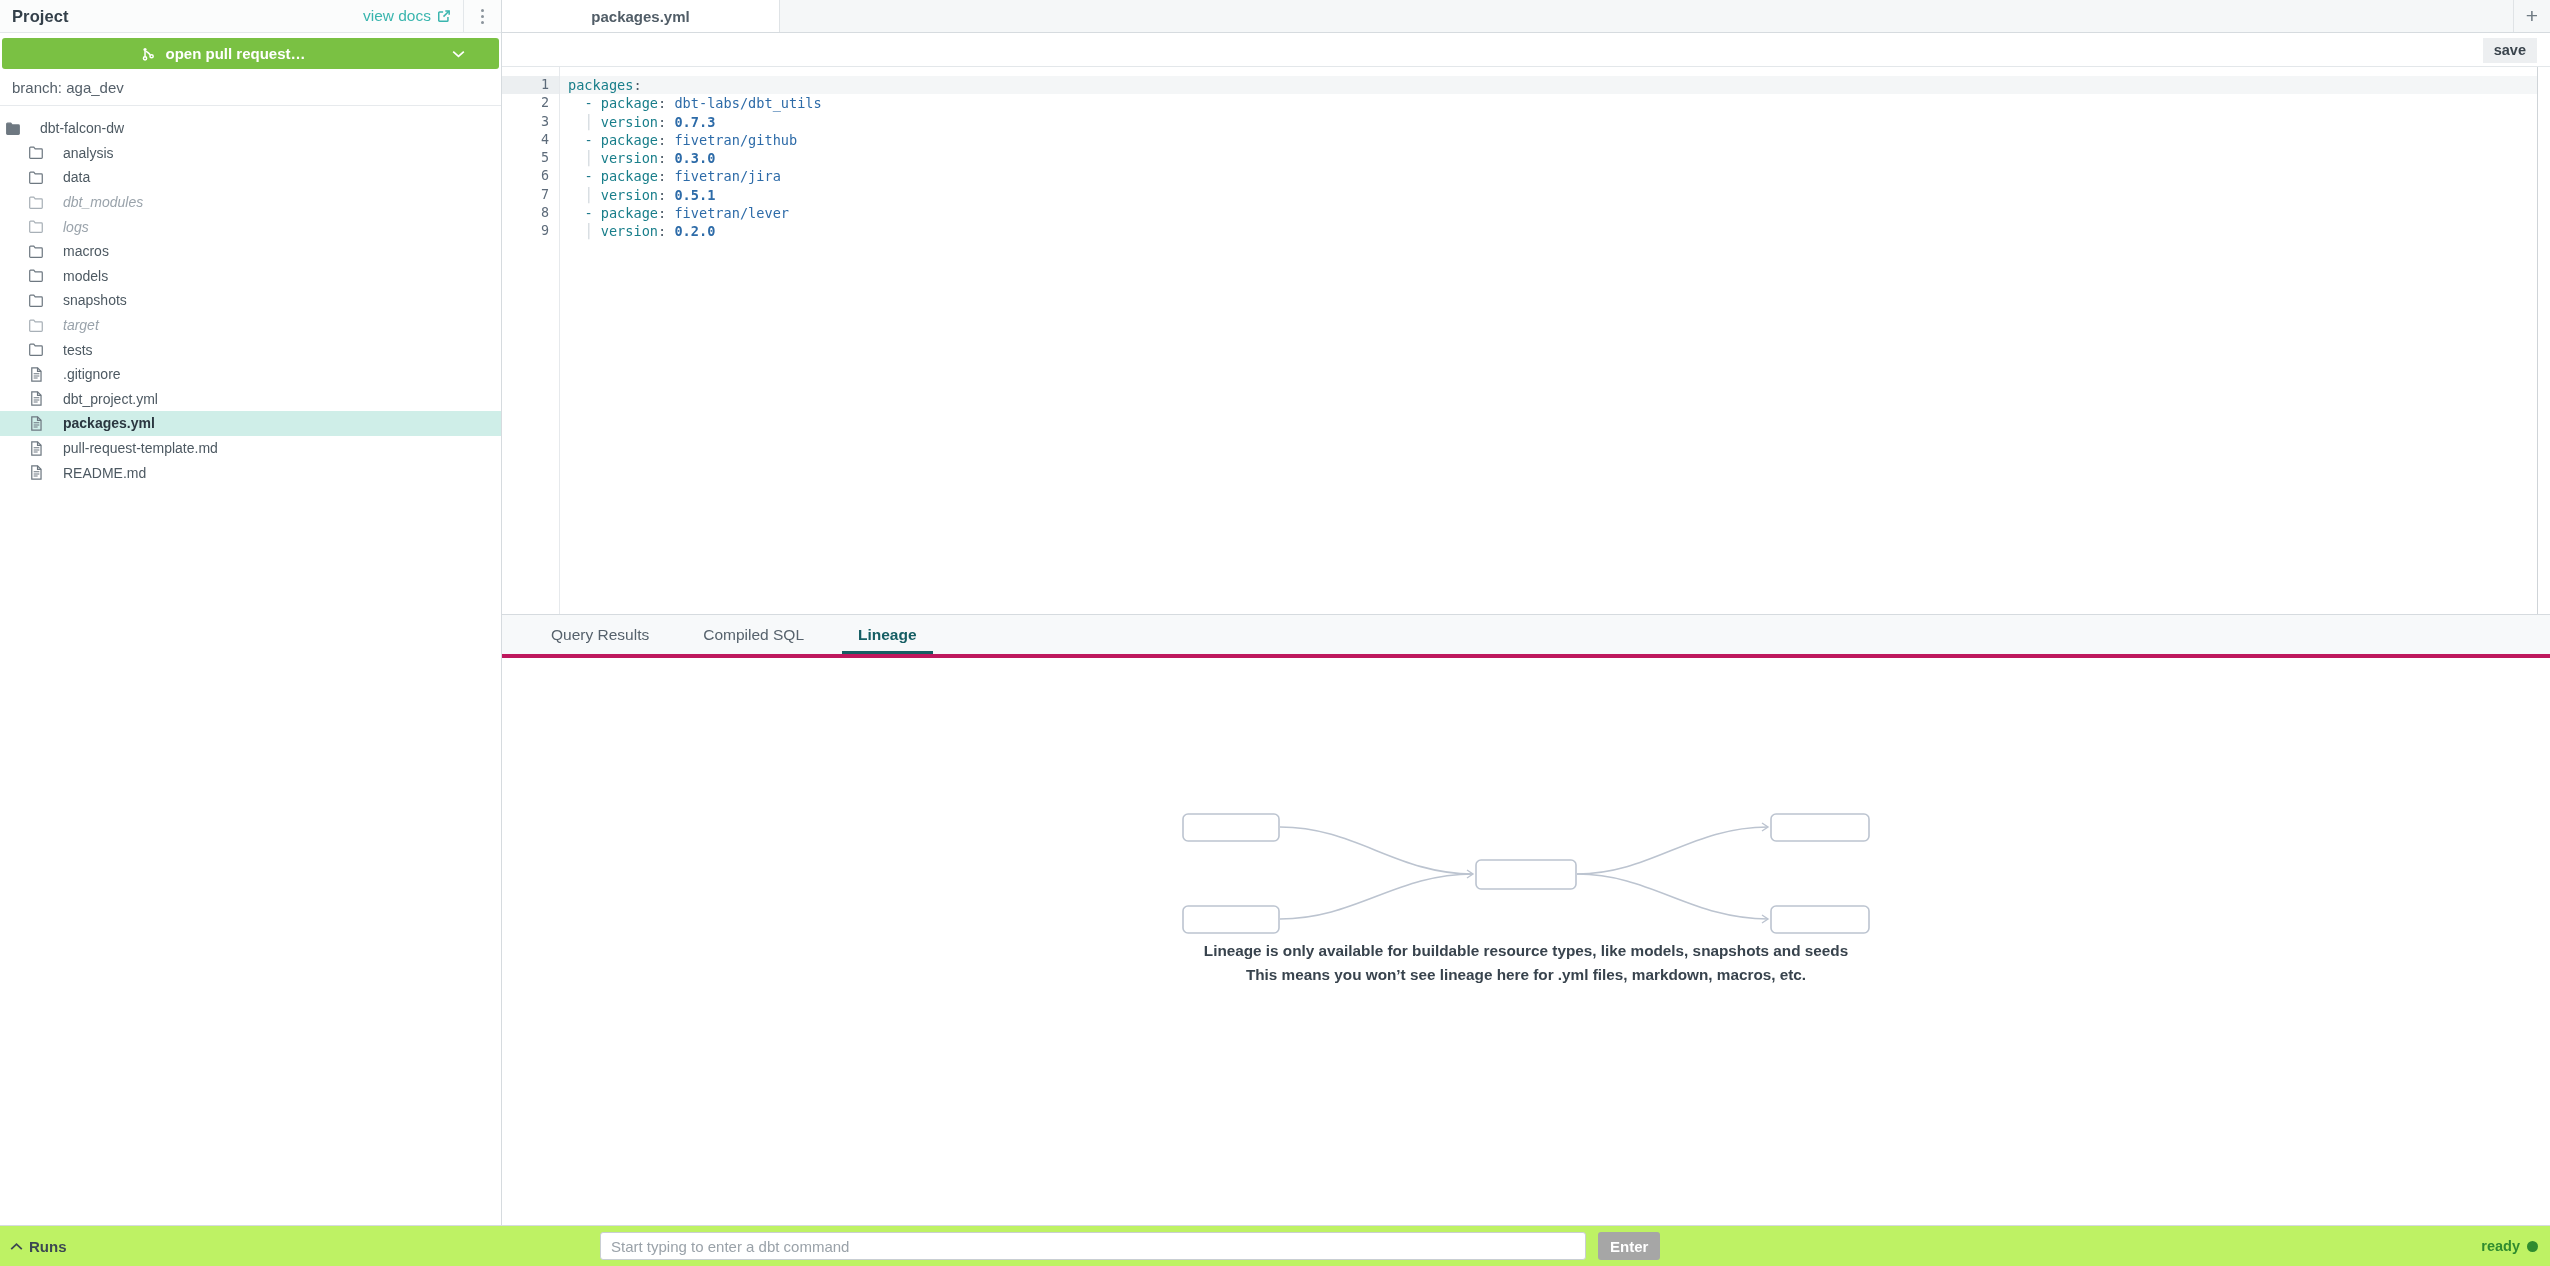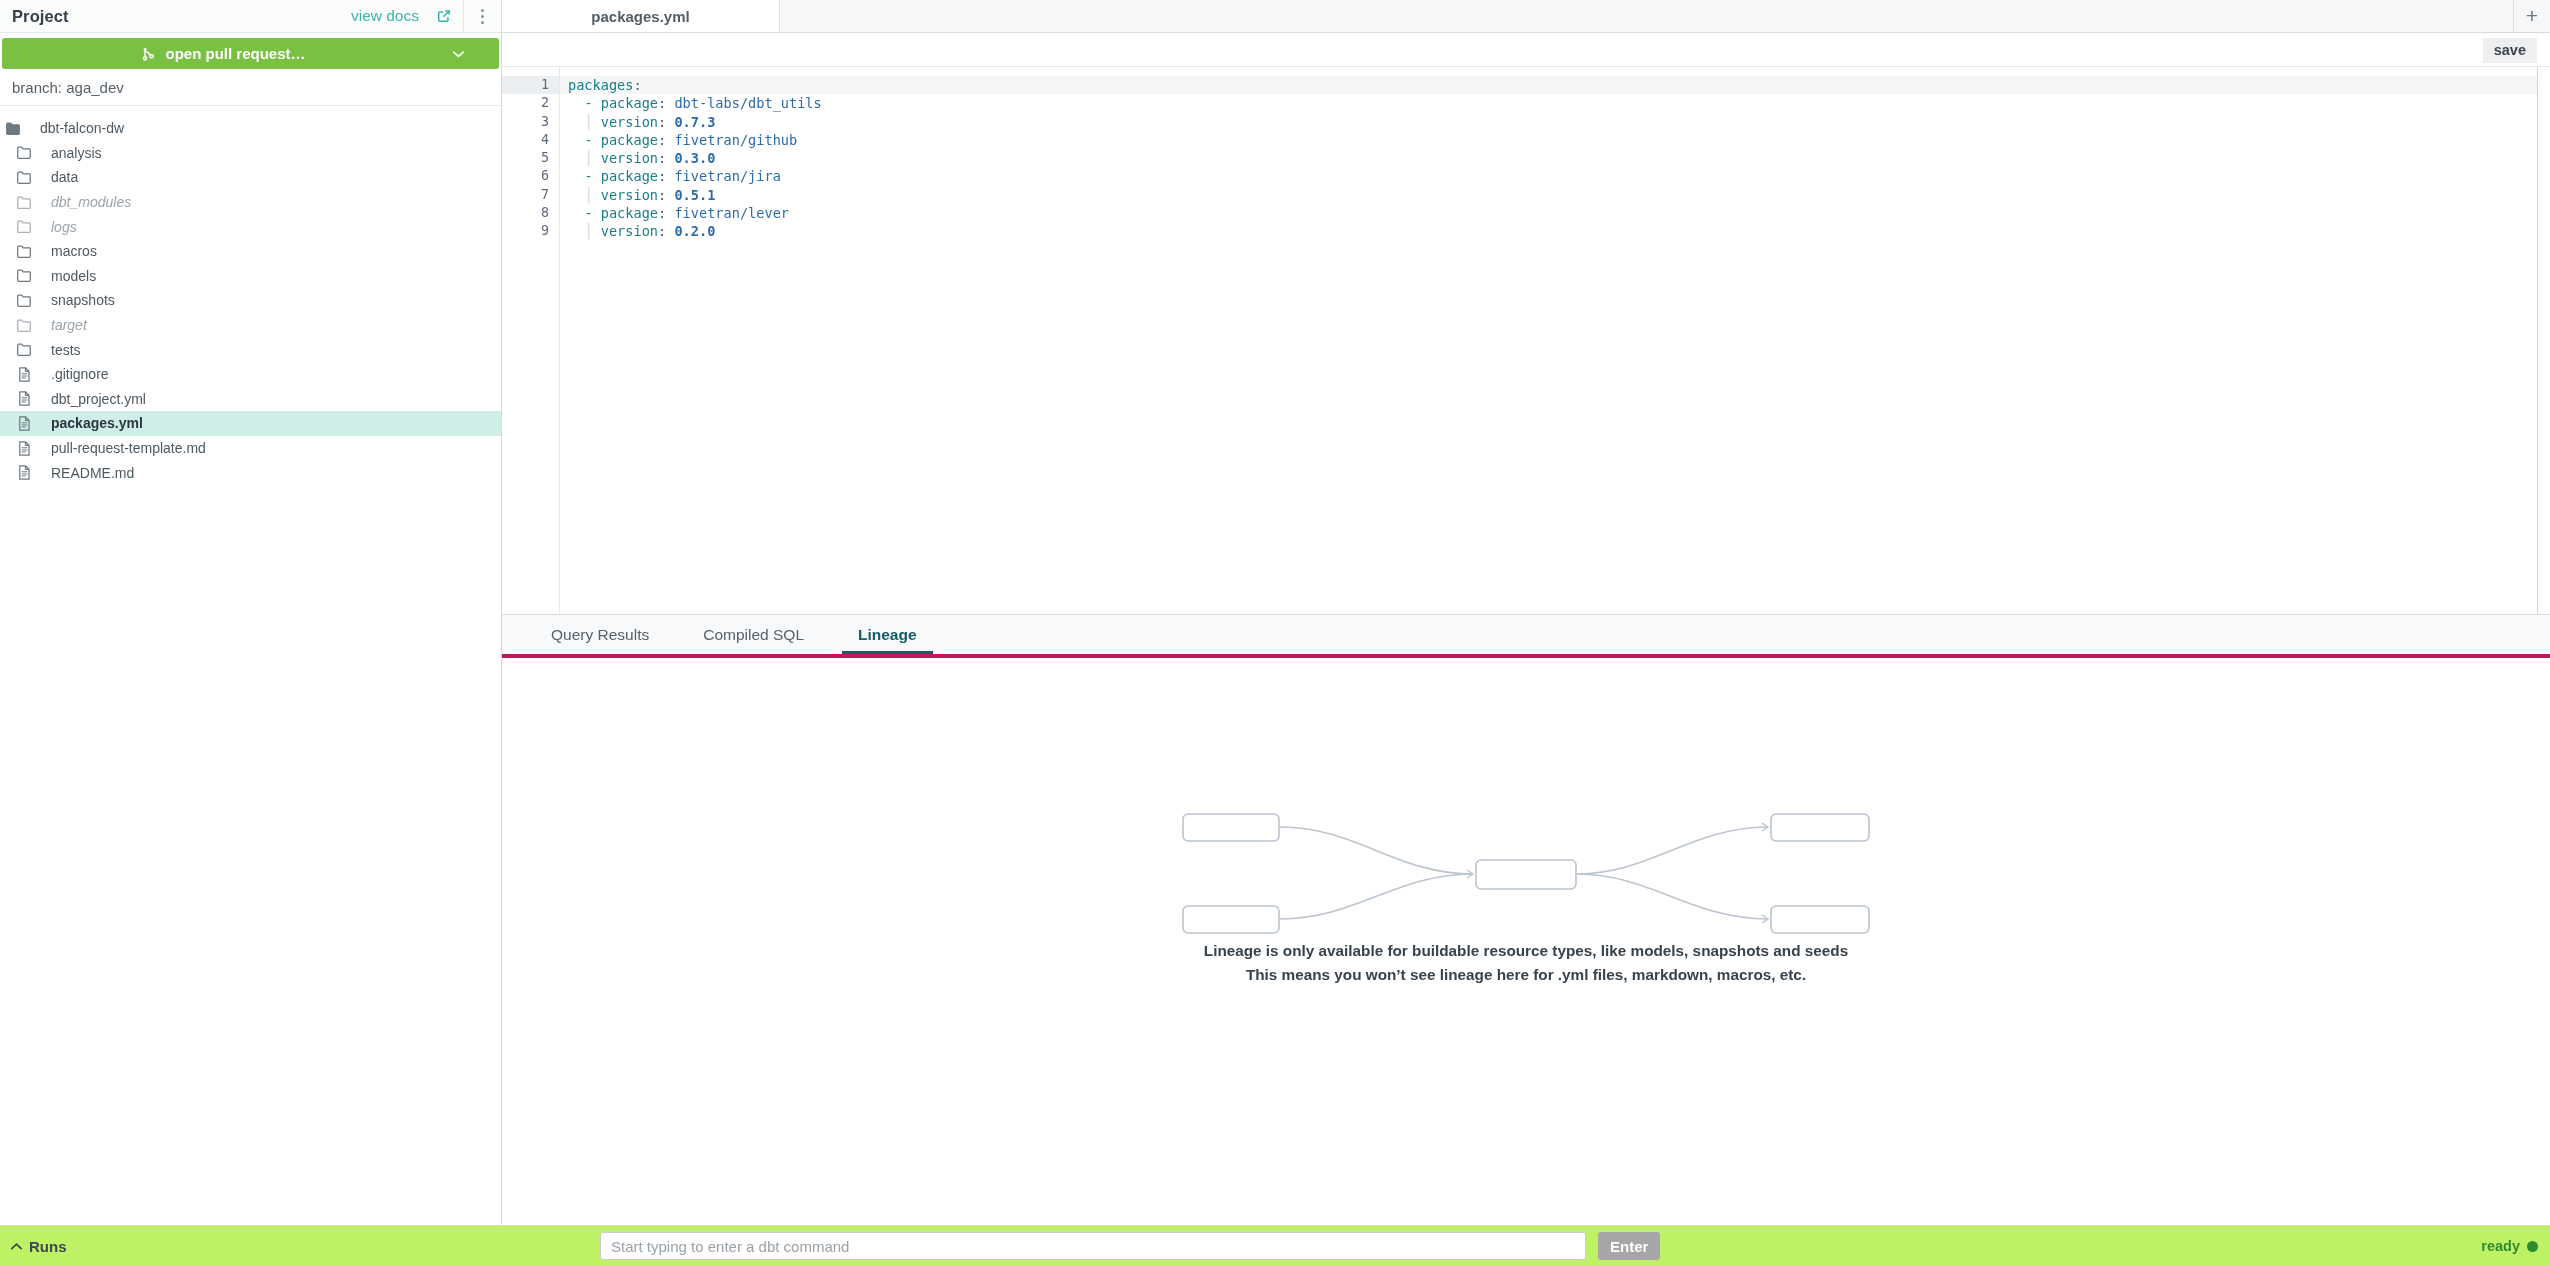--- a/index.html
+++ b/index.html
@@ -26,21 +26,21 @@
     display: flex; align-items: center;
     border-bottom: 1px solid #e3e7ea;
     background: #fbfcfc;
   }
   .sb-title {
     font-size: 16.5px; font-weight: bold; color: #34404a;
     padding-left: 12px; letter-spacing: .1px;
   }
   .sb-header-right { margin-left: auto; display: flex; align-items: stretch; height: 100%; }
   .view-docs {
-    display: flex; align-items: center; gap: 18px;
+    display: flex; align-items: center; gap: 6px;
     color: #39b5ae; font-size: 15.5px; padding: 0 12px;
     cursor: pointer; text-decoration: none;
   }
   .ext-icon { width: 14px; height: 14px; display: inline-block; }
   .kebab {
     width: 38px; display: flex; flex-direction: column; align-items: center;
     justify-content: center; gap: 3px; border-left: 1px solid #e3e7ea; cursor: pointer;
   }
   .kebab i { width: 3px; height: 3px; border-radius: 50%; background: #8b949c; display: block; }
 
@@ -68,21 +68,21 @@
     border-bottom: 1px solid #e7eaed;
   }
 
   .tree { padding-top: 10px; flex: 1 1 auto; overflow: hidden; }
   .tree-row {
     height: 24.6px; display: flex; align-items: center; gap: 18px;
     font-size: 14px; color: #4d5962; padding-left: 8px; cursor: pointer;
     white-space: nowrap;
   }
   .tree-row.root { padding-left: 5px; }
-  .tree-row.child { padding-left: 16px; }
+  .tree-row.child { padding-left: 28px; }
   .tree-row.muted { color: #9aa3ab; font-style: italic; }
   .tree-row.active { background: #cfeee8; font-weight: bold; color: #2b3740; }
   .ico { width: 17px; height: 17px; flex: 0 0 17px; display: block; }
 
   
   .center { flex: 1 1 auto; display: flex; flex-direction: column; min-width: 0; background: #fff; }
 
   .tabbar {
     height: 33px; flex: 0 0 33px;
     background: #f5f7f8;

